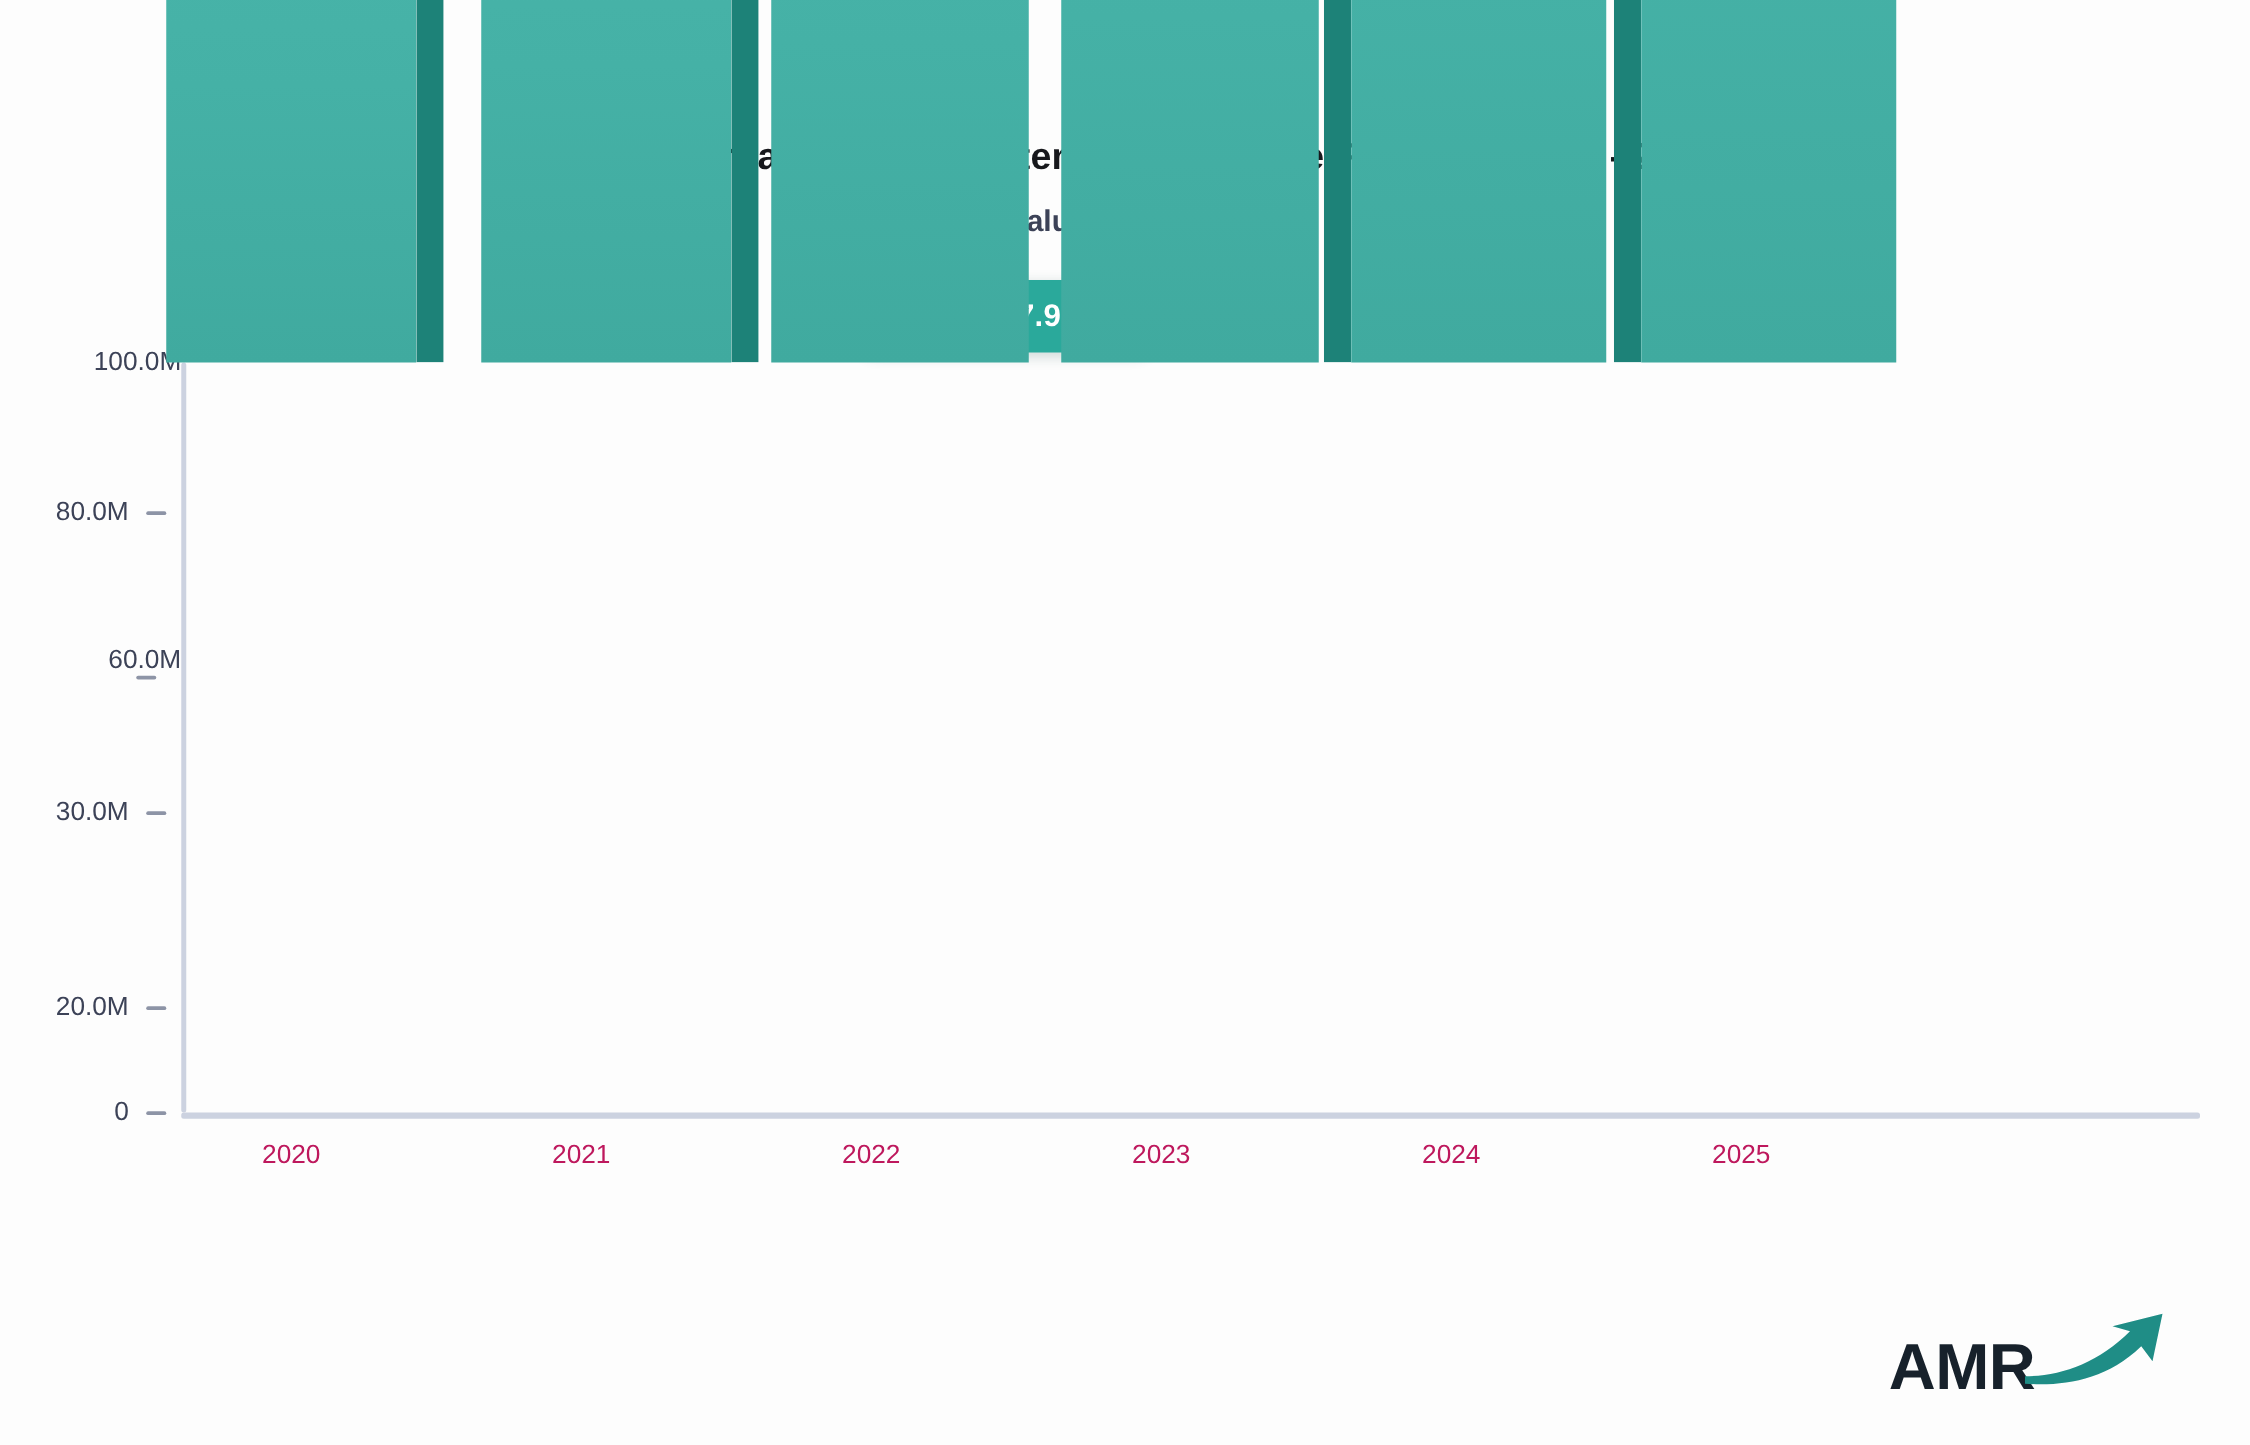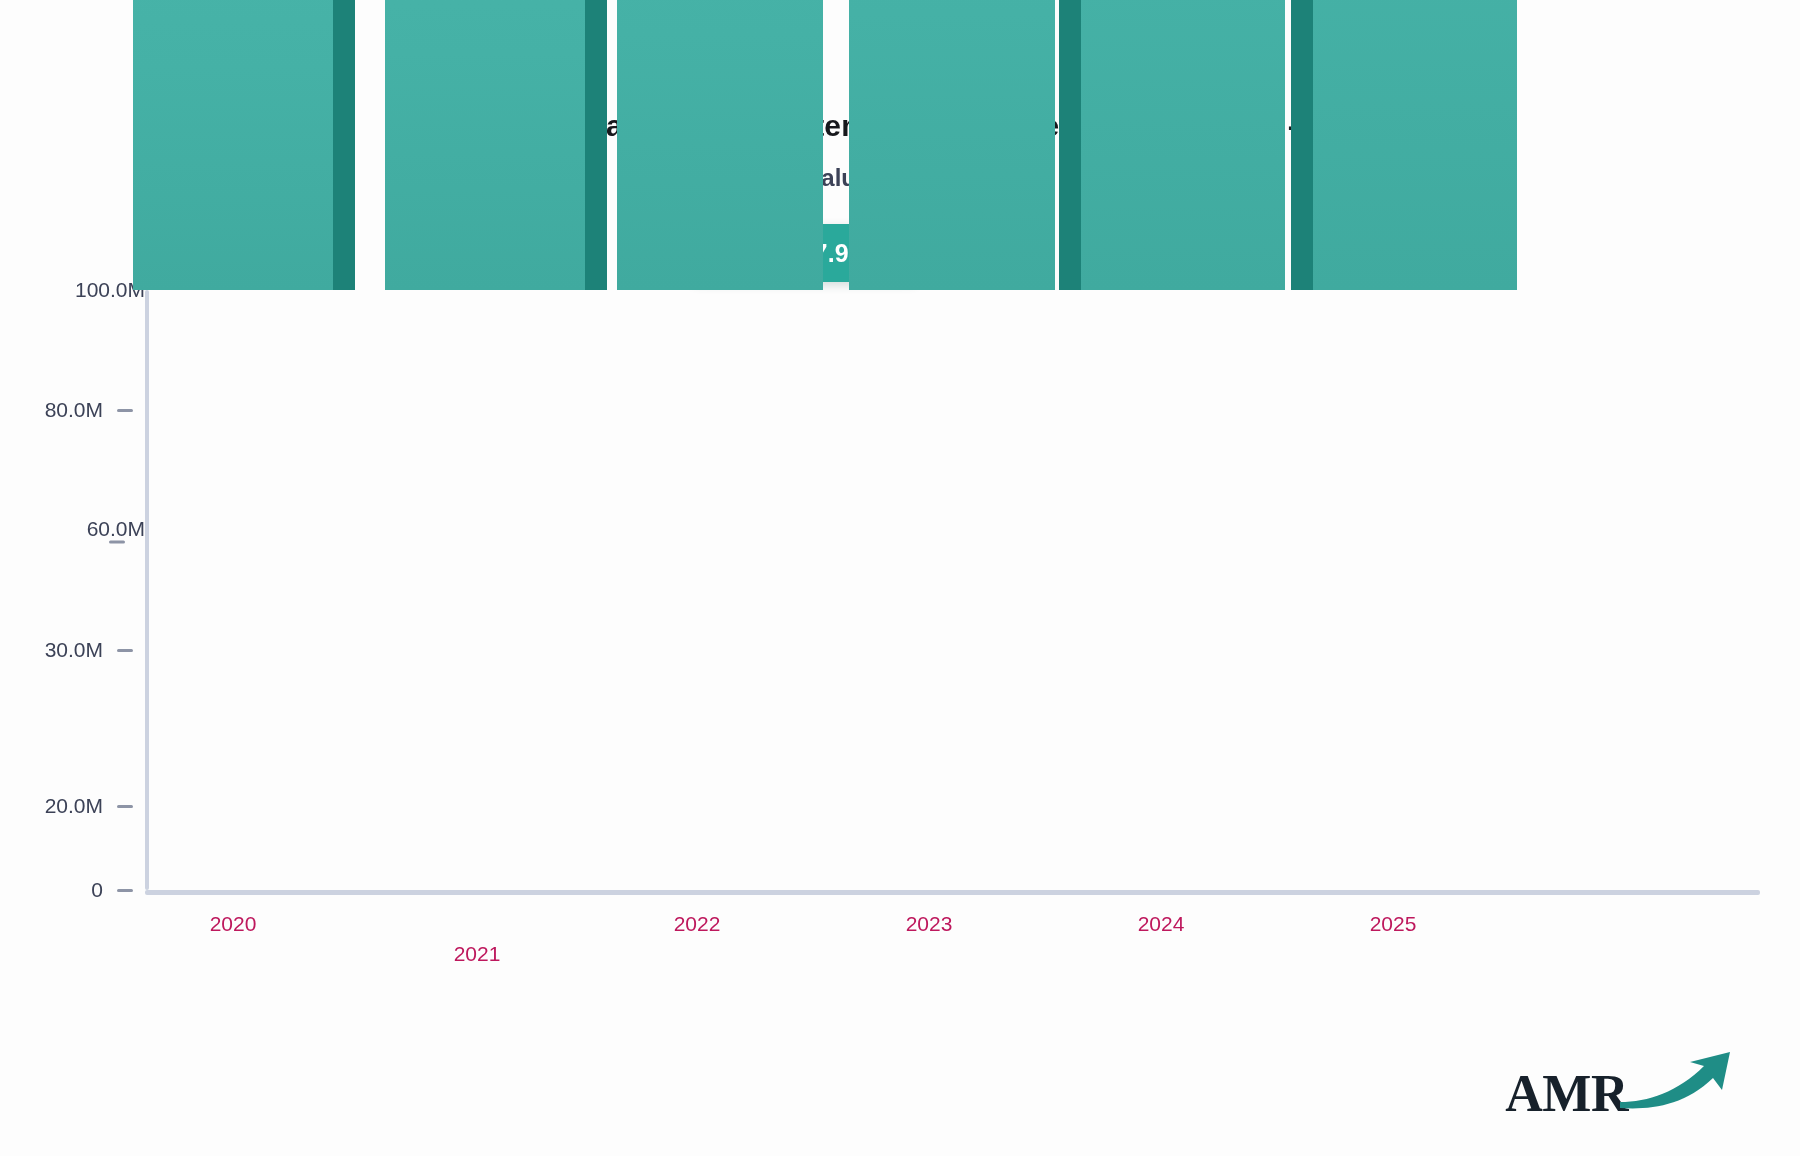--- a/index.html
+++ b/index.html
@@ -153,21 +153,20 @@
     letter-spacing: 0.2px;
   }
 
   
   #logo {
     position: absolute;
     right: 62px;
     bottom: 36px;
     display: flex;
     align-items: flex-end;
-    font-family: Liberation Serif, serif;
   }
   #logo-text {
     font-size: 52px;
     font-weight: bold;
     color: #17212b;
     letter-spacing: -0.5px;
     line-height: 1;
   }
   #logo-arrow {
     margin-left: -10px;
@@ -248,21 +247,21 @@
     </div>
 
     <div class="bar-group" style="left:1168px; width:204px; height:595px;">
       <div class="bar-face" style="height:595px;"></div>
 
       <div class="bar-side-left" style="left:-22px; height:595px;"></div>
 
     </div>
 
     <div class="x-label" style="left:88px;">2020</div>
-    <div class="x-label" style="left:332px;margin-top:30px;">2021</div>
+    <div class="x-label" style="left:320px;">2021</div>
     <div class="x-label" style="left:552px;">2022</div>
     <div class="x-label" style="left:784px;">2023</div>
     <div class="x-label" style="left:1016px;">2024</div>
     <div class="x-label" style="left:1248px;">2025</div>
   </div>
 
   <div id="logo">
     <span id="logo-text">AMR</span>
     <span id="logo-arrow">
       <svg width="120" height="60" viewBox="0 0 120 60">

